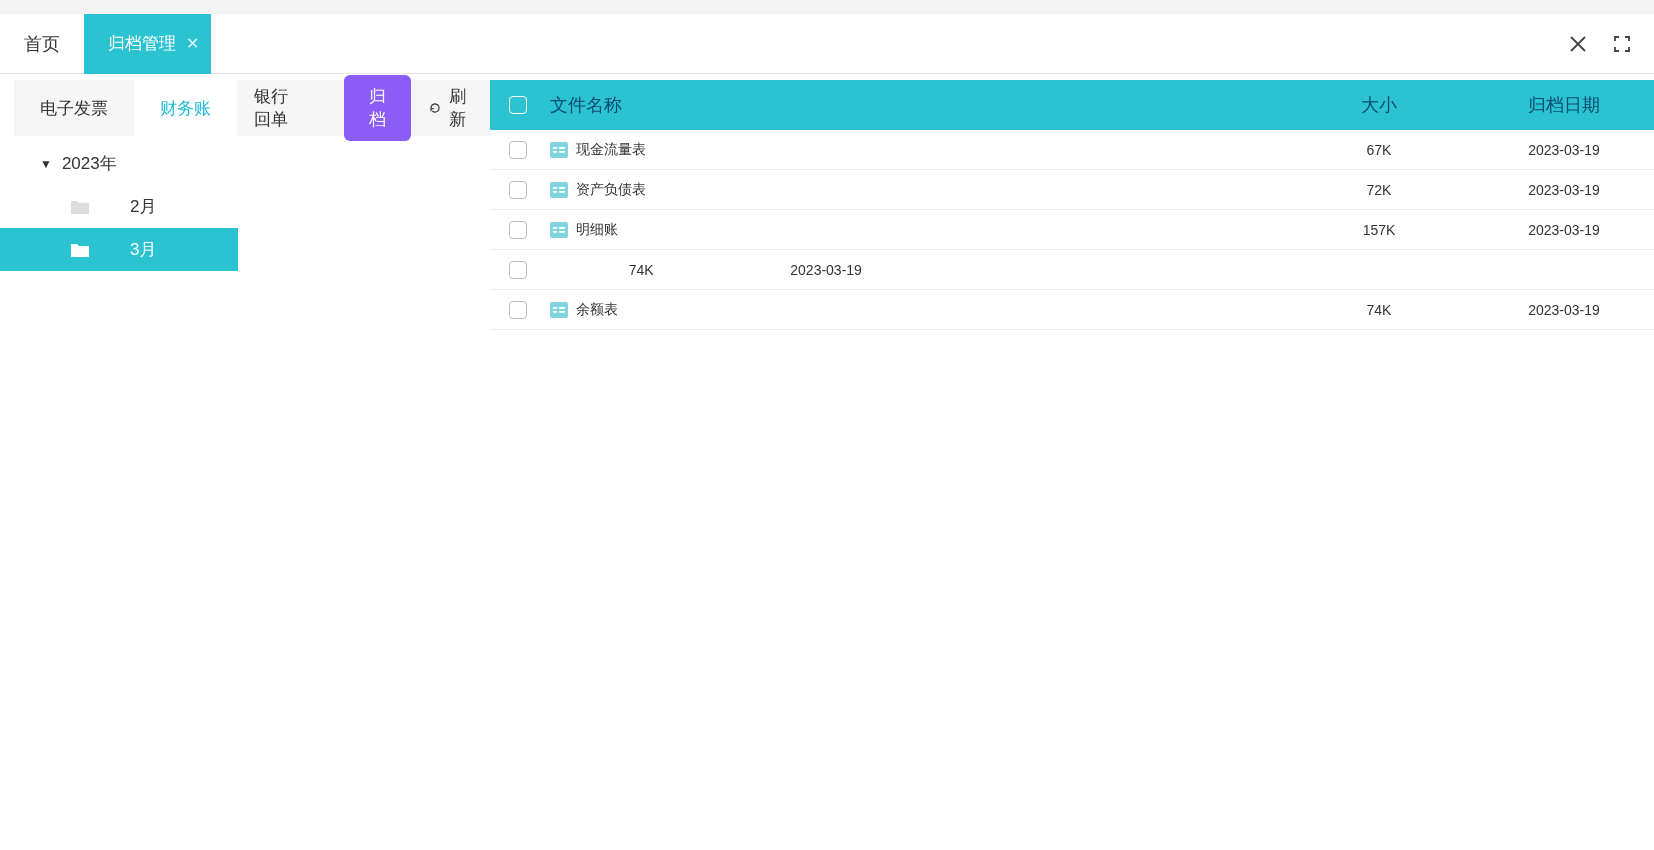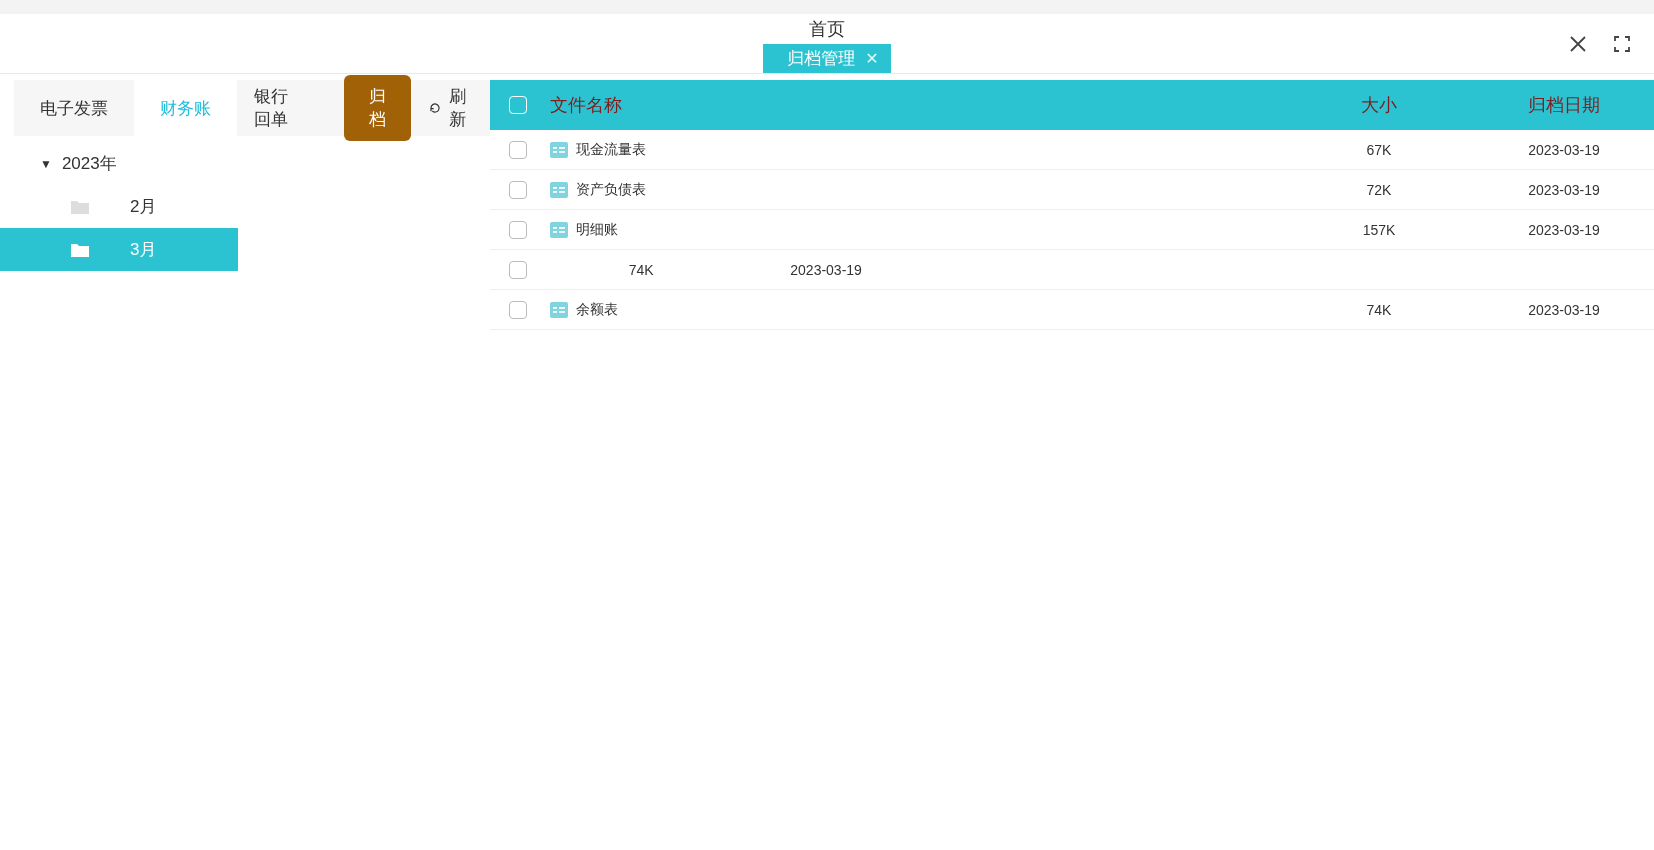--- a/index.html
+++ b/index.html
@@ -13,21 +13,20 @@
       overflow: hidden;
     }
     .top-spacer { height: 14px; background: #f3f3f3; }
     .tab-bar {
       height: 60px;
       background: #fff;
       display: flex;
       align-items: center;
       border-bottom: 1px solid #e8e8e8;
       position: relative;
-      flex-direction: column;
     }
     .tab-home {
       padding: 0 24px;
       height: 60px;
       display: flex;
       align-items: center;
       font-size: 18px;
       color: #333;
       cursor: pointer;
     }
@@ -121,40 +120,40 @@
     .toolbar {
       height: 56px;
       display: flex;
       align-items: center;
       justify-content: flex-end;
       padding-right: 18px;
       gap: 18px;
       background: #f6f6f6;
     }
     .btn-archive {
-      background: #a16207;
+      background: #8b5cf6;
       color: #fff;
       border: none;
       border-radius: 6px;
       padding: 10px 22px;
       font-size: 17px;
       cursor: pointer;
     }
     .btn-refresh {
       display: flex;
       align-items: center;
       gap: 8px;
       font-size: 17px;
       color: #333;
       cursor: pointer;
     }
     .table { width: calc(100% - 4px); border-collapse: collapse; }
     .thead {
       background: #2bc3d1;
-      color: #7f1d1d;
+      color: #0c4a6e;
       height: 50px;
       display: flex;
       align-items: center;
       font-size: 18px;
     }
     .th-check { width: 56px; display: flex; justify-content: center; }
     .th-name { flex: 1; padding-left: 4px; }
     .th-size { width: 190px; text-align: center; }
     .th-date { width: 180px; text-align: center; }
     .tbody .trow {

